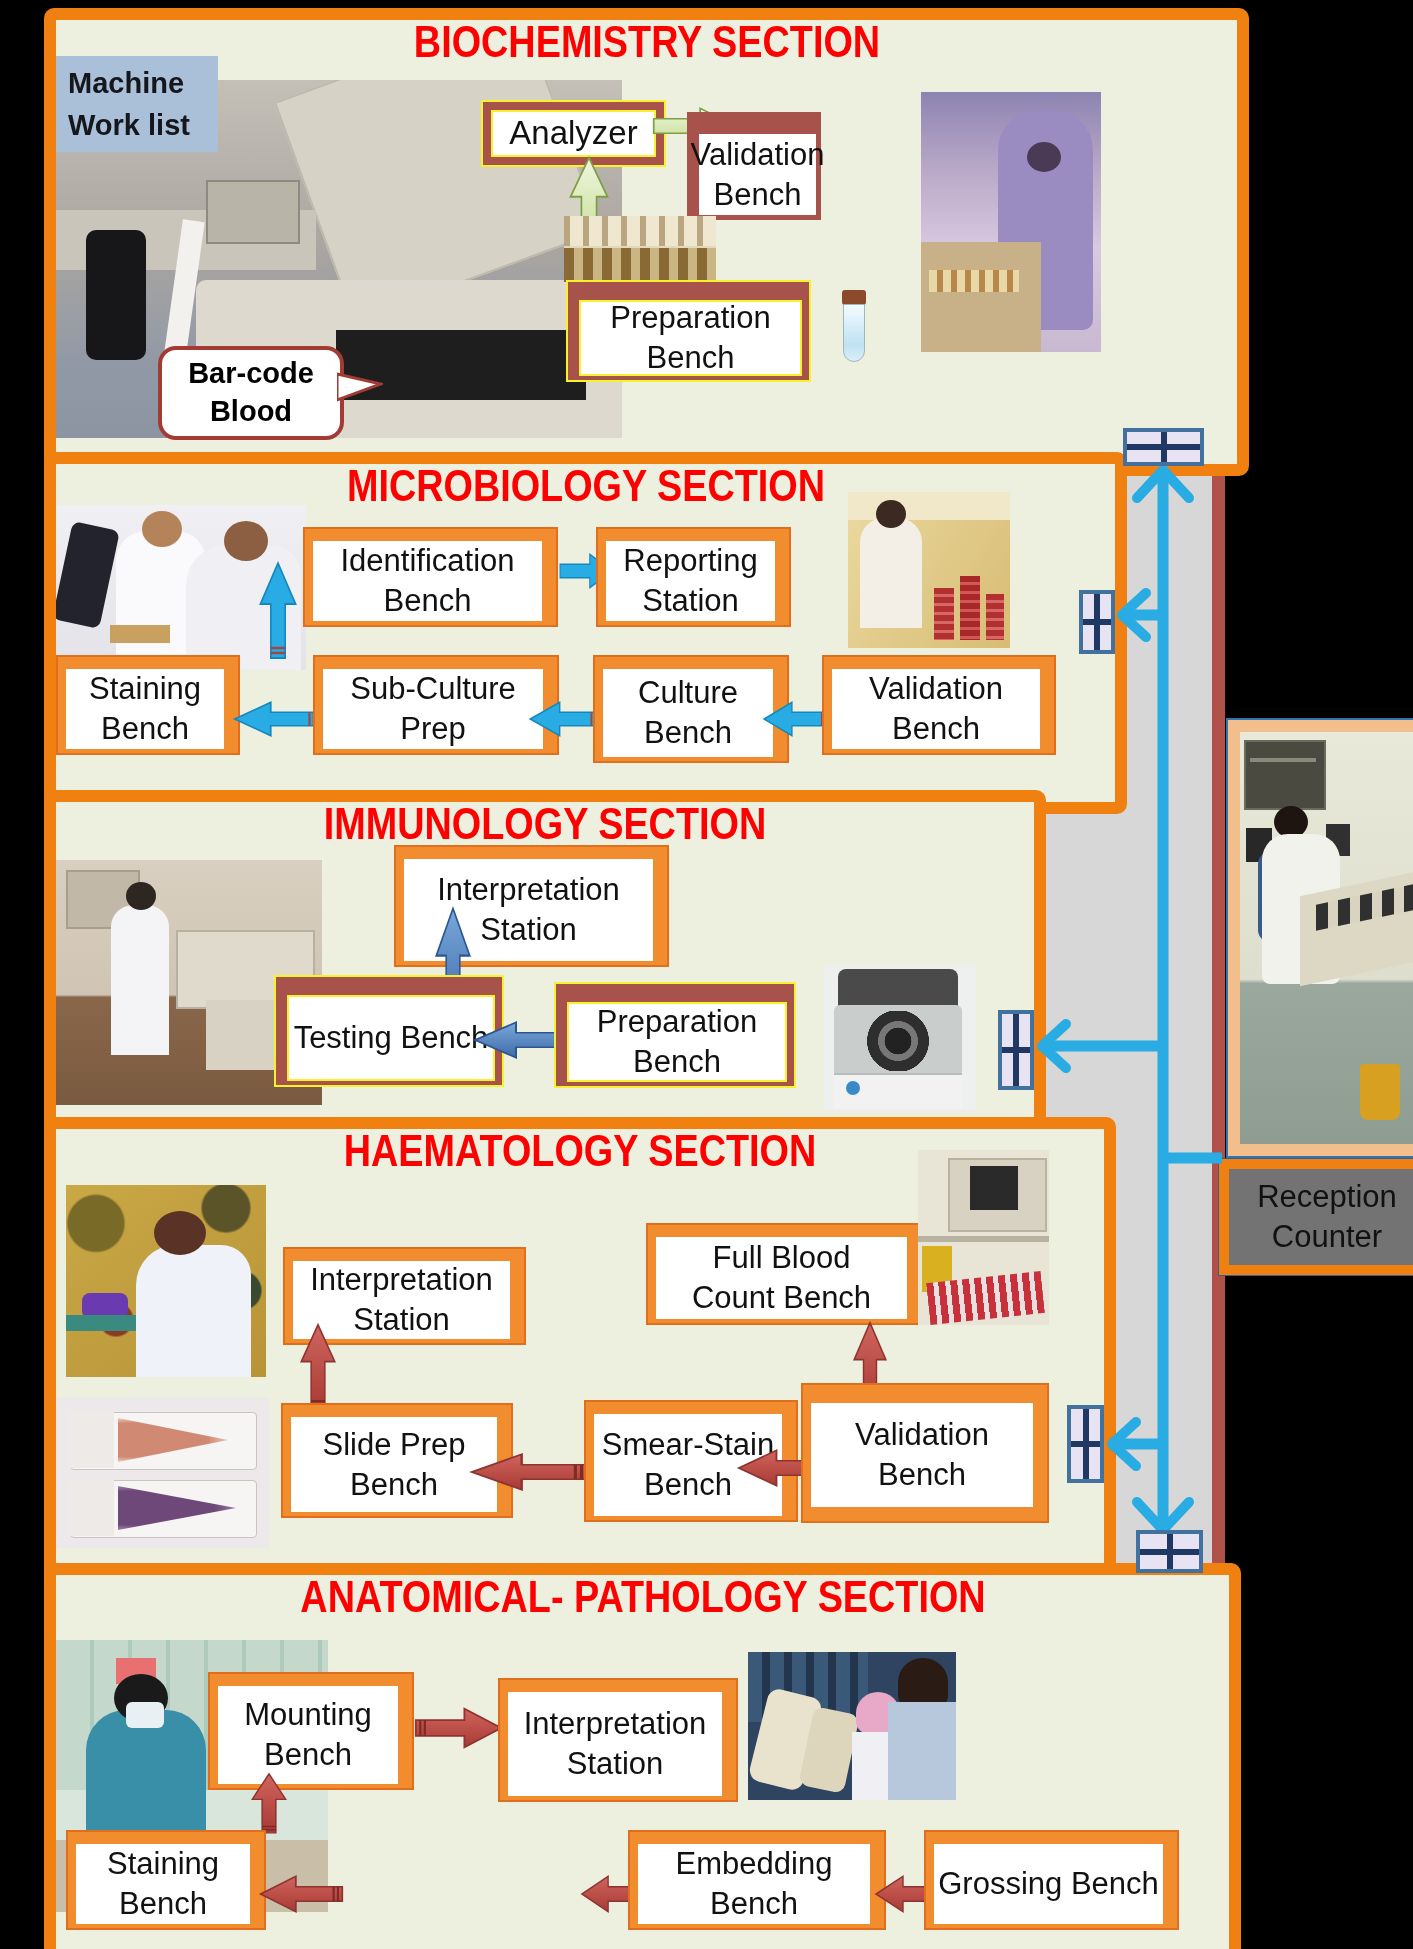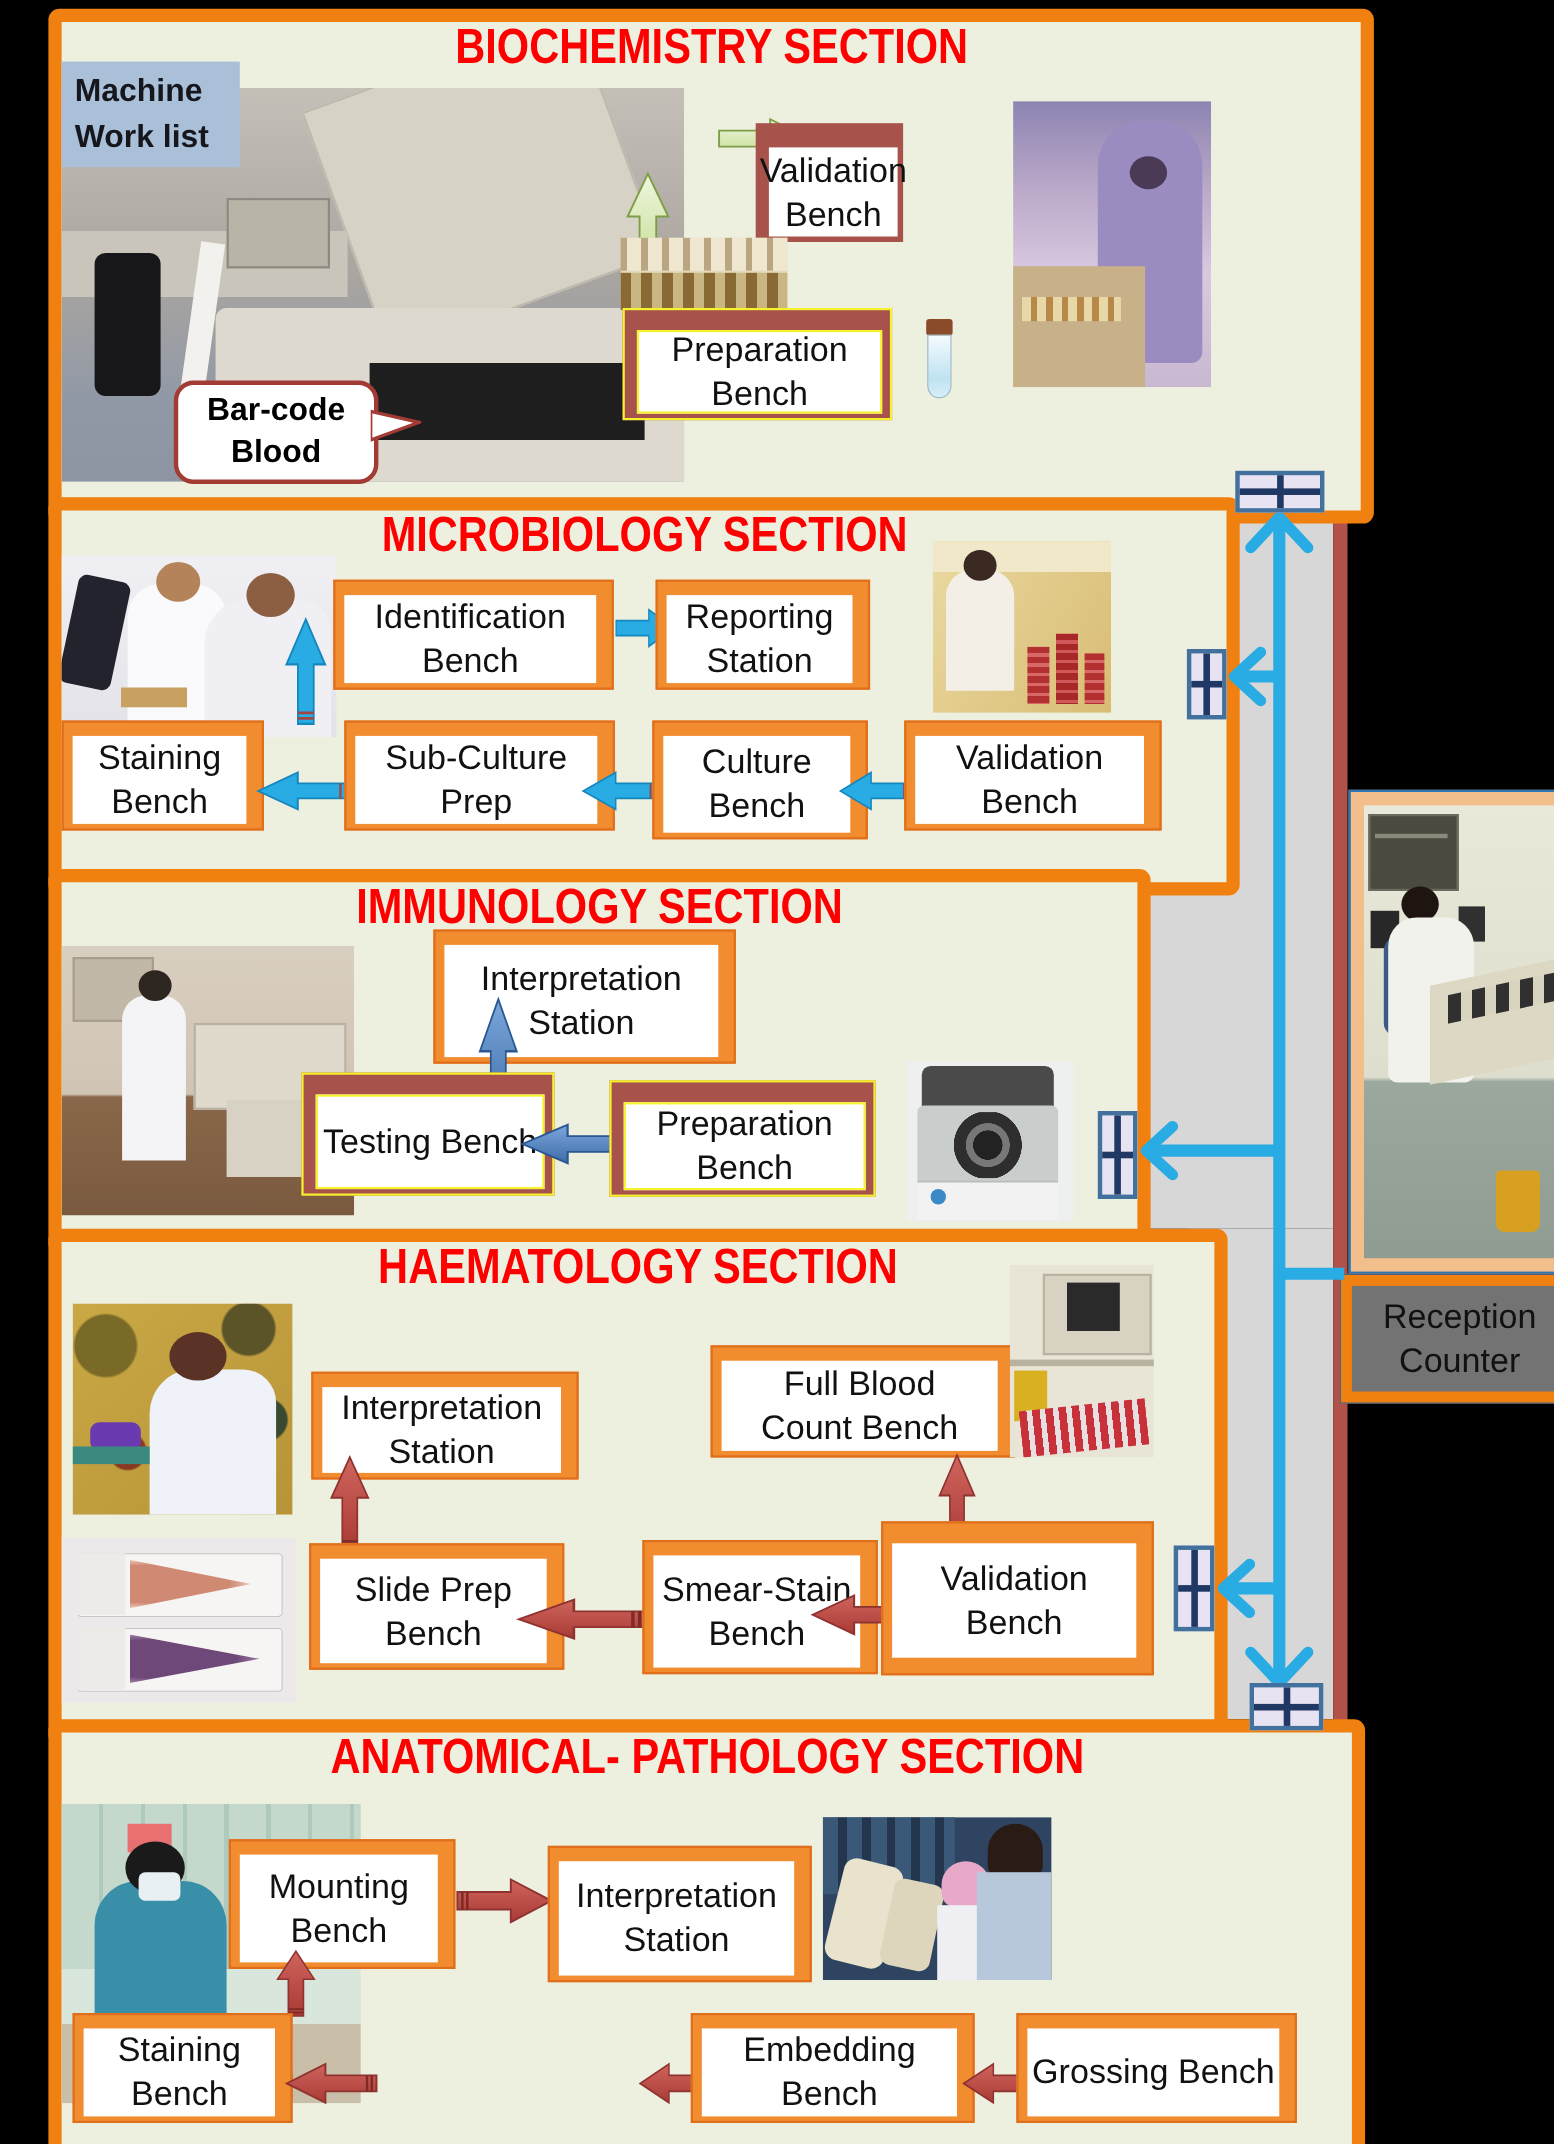--- a/index.html
+++ b/index.html
@@ -105,20 +105,25 @@
       <span>Machine Work list</span>
     </div>
 
     <div id="bubble" style="left:102px;top:326px;width:178px;height:86px">
       <span>Bar-code Blood</span>
       <svg width="46" height="32" viewBox="0 0 46 32">
         <polygon points="0,4 44,14 0,30" fill="#fff" stroke="#A33B35" stroke-width="3"></polygon>
       </svg>
     </div>
 
+    <div class="mbox yel" style="left:425px;top:80px;width:185px;height:67px">
+      <div class="face" style="left:8px;top:8px;right:8px;bottom:8px">
+        <span class="bench-label" style="font-size:33px">Analyzer</span>
+      </div>
+    </div>
 
     <svg class="arr" style="left:596px;top:86px;width:86px;height:40px" viewBox="0 0 100 50" preserveAspectRatio="none">
       <path class="body green" d="M2 16 H56 V3 L97 25 L56 47 V34 H2 Z"></path>
     </svg>
 
     <div class="mbox plain" style="left:631px;top:92px;width:134px;height:108px">
       <div class="face">
           <span class="bench-label">Validation Bench</span>
         </div>
     </div>

